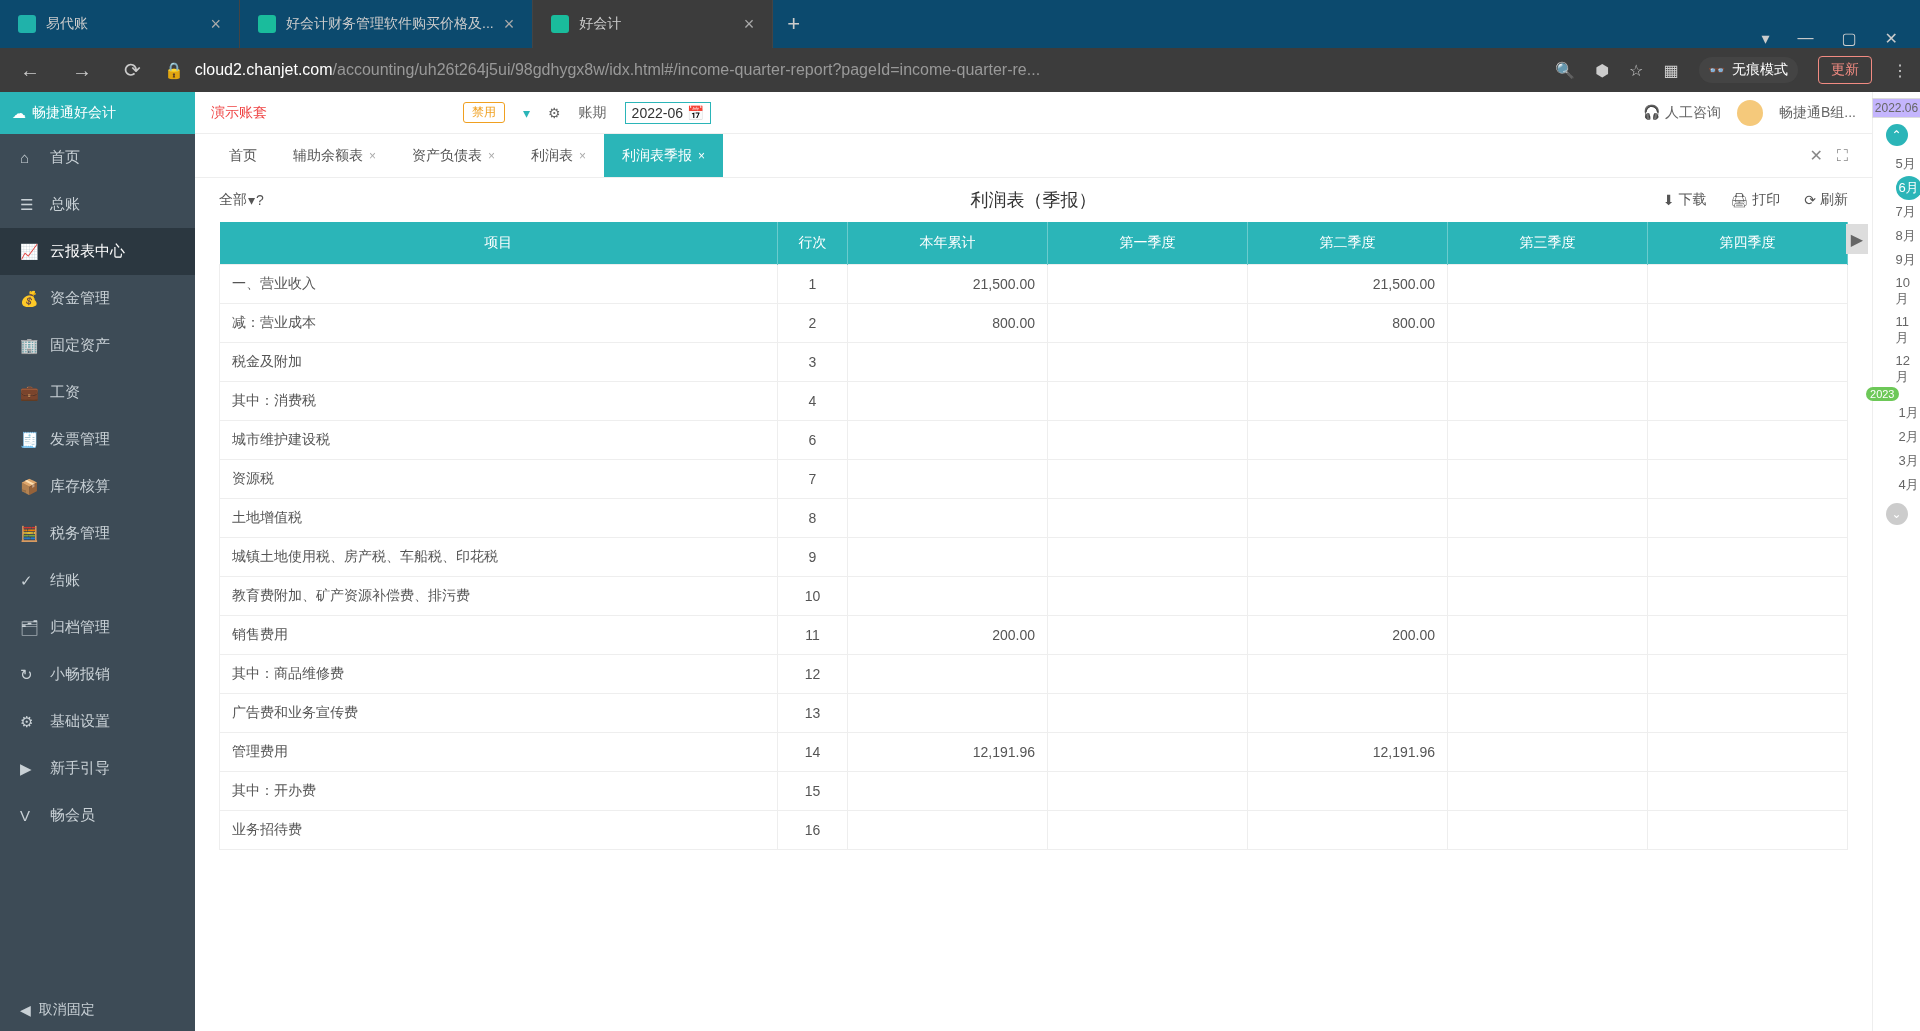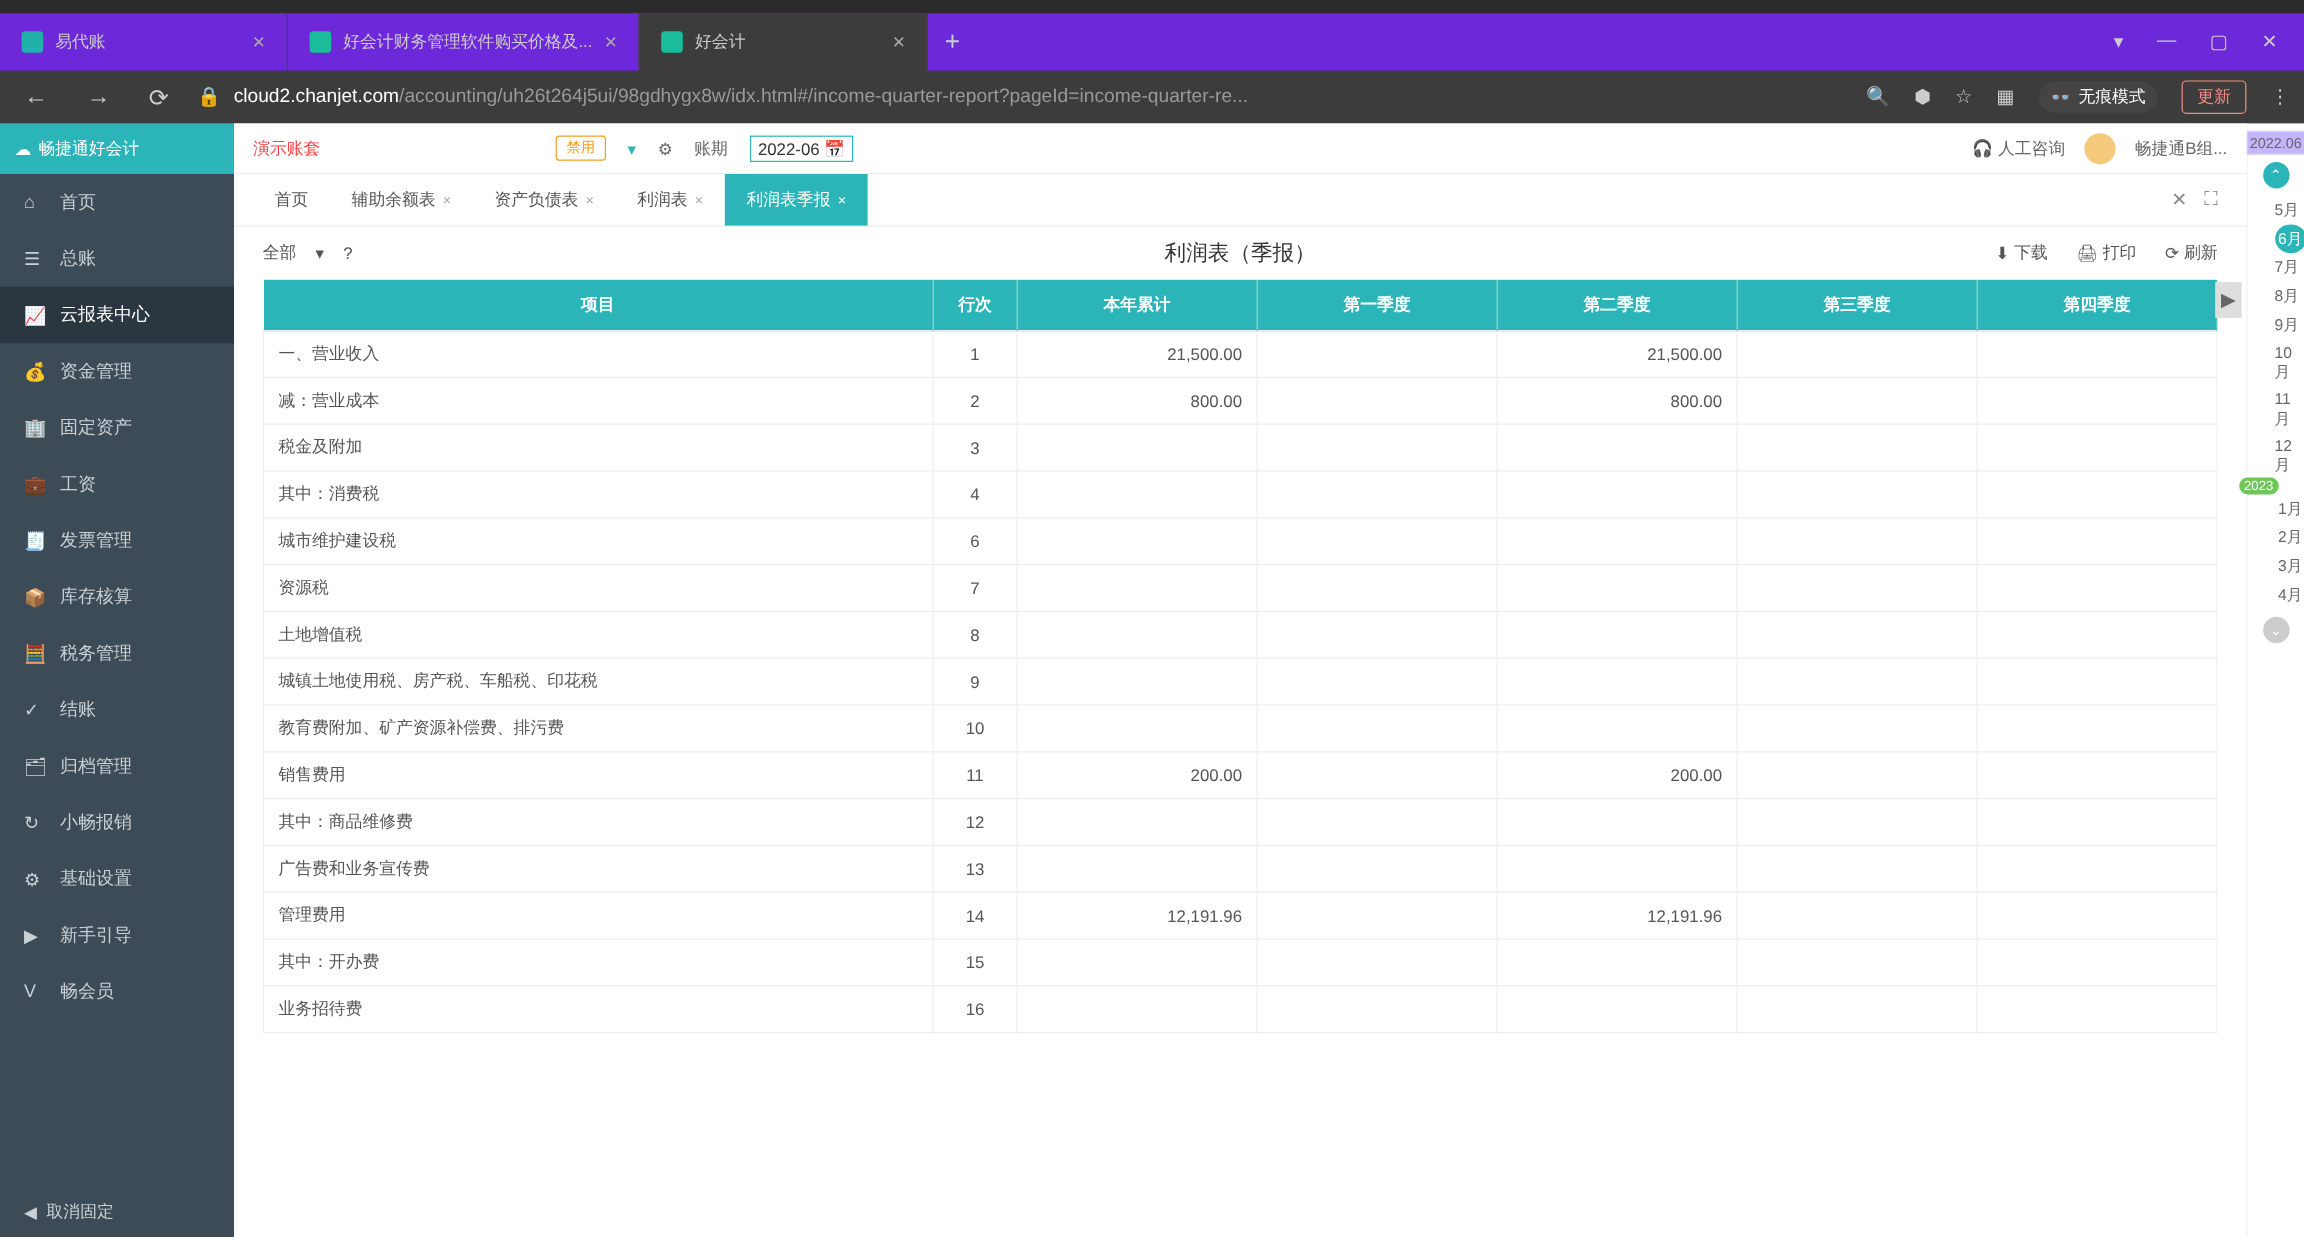--- a/index.html
+++ b/index.html
@@ -1,19 +1,19 @@
 <!DOCTYPE html>
 <html><head>
 <meta charset="utf-8">
 <style>
 * { margin: 0; padding: 0; box-sizing: border-box; font-family: "Microsoft YaHei", Arial, sans-serif; }
 body { width: 1920px; height: 1031px; overflow: hidden; background: #2b2b2b; }
 
 
-.browser-top { background: #6d28d9; height: 48px; display: flex; align-items: center; margin-top: 11px; }
+.browser-top { background: #0c4a6e; height: 48px; display: flex; align-items: flex-end; }
 .tabs-bar { display: flex; height: 48px; flex: 1; }
 .tab { display: flex; align-items: center; padding: 0 18px; color: #ccc; font-size: 14px; gap: 10px; min-width: 240px; border-right: 1px solid #444; }
 .tab.active { background: #3c3c3c; }
 .tab-icon { width: 18px; height: 18px; background: #20b2aa; border-radius: 3px; display: inline-block; }
 .tab-icon.teal { background: #1abc9c; }
 .tab-close { margin-left: auto; font-size: 18px; color: #aaa; }
 .tab-new { padding: 0 14px; color: #ccc; font-size: 22px; display: flex; align-items: center; }
 .window-controls { display: flex; gap: 28px; padding: 0 22px; color: #ccc; }
 .window-controls span { font-size: 16px; }
 
@@ -44,29 +44,29 @@
 .avatar { width: 26px; height: 26px; background: #f5c97b; border-radius: 50%; display: inline-block; }
 
 .tabbar { height: 44px; background: #fff; border-bottom: 1px solid #eee; display: flex; align-items: stretch; padding: 0 16px; }
 .app-tab { padding: 0 18px; display: flex; align-items: center; font-size: 14px; color: #555; gap: 6px; cursor: pointer; }
 .app-tab .x { color: #aaa; font-size: 12px; }
 .app-tab.active { background: #2bb5b8; color: #fff; }
 .app-tab.active .x { color: #fff; }
 .tabbar-right { margin-left: auto; display: flex; align-items: center; gap: 14px; color: #888; padding-right: 8px; }
 
 .toolbar { height: 44px; display: flex; align-items: center; padding: 0 24px; font-size: 14px; color: #555; }
-.toolbar .filter { display: flex; align-items: center; gap: 16px; }
+.toolbar .filter { display: flex; align-items: center; gap: 1px; }
 .toolbar .title { position: absolute; left: 50%; transform: translateX(-50%); font-size: 18px; color: #333; }
 .toolbar-right { margin-left: auto; display: flex; gap: 24px; }
 .toolbar-right span { display: flex; align-items: center; gap: 4px; cursor: pointer; }
 
 .table-wrap { flex: 1; padding: 0 24px 8px 24px; overflow: hidden; position: relative; }
 .table-scroll { height: 100%; overflow-y: auto; }
 table { width: 100%; border-collapse: collapse; font-size: 14px; }
-thead th { background: #2bb5b8; color: #fff; font-weight: bold; padding: 12px 8px; border-right: 1px solid rgba(255,255,255,0.3); text-align: center; }
+thead th { background: #2bb5b8; color: #fff; font-weight: normal; padding: 12px 8px; border-right: 1px solid rgba(255,255,255,0.3); text-align: center; }
 tbody td { border: 1px solid #eee; padding: 10px 12px; color: #555; }
 tbody td:first-child { text-align: left; }
 tbody td:nth-child(2) { text-align: center; width: 70px; }
 tbody td:nth-child(n+3) { text-align: right; width: 200px; }
 .scroll-arrow { position: absolute; right: 4px; top: 2px; background: #ddd; width: 22px; height: 30px; display: flex; align-items: center; justify-content: center; color: #666; }
 
 .month-rail { width: 48px; background: #fff; border-left: 1px solid #eee; display: flex; flex-direction: column; align-items: center; padding: 6px 0; gap: 6px; font-size: 13px; color: #666; }
 .month-rail .year { background: #c4b5fd; border: 1px solid #ddd; padding: 2px 2px; font-size: 12px; }
 .month-rail .arrow-btn { width: 22px; height: 22px; background: #2bb5b8; border-radius: 50%; color: #fff; display: flex; align-items: center; justify-content: center; font-size: 12px; }
 .month-rail .month { padding: 3px 0; cursor: pointer; margin-left: 24px; }

